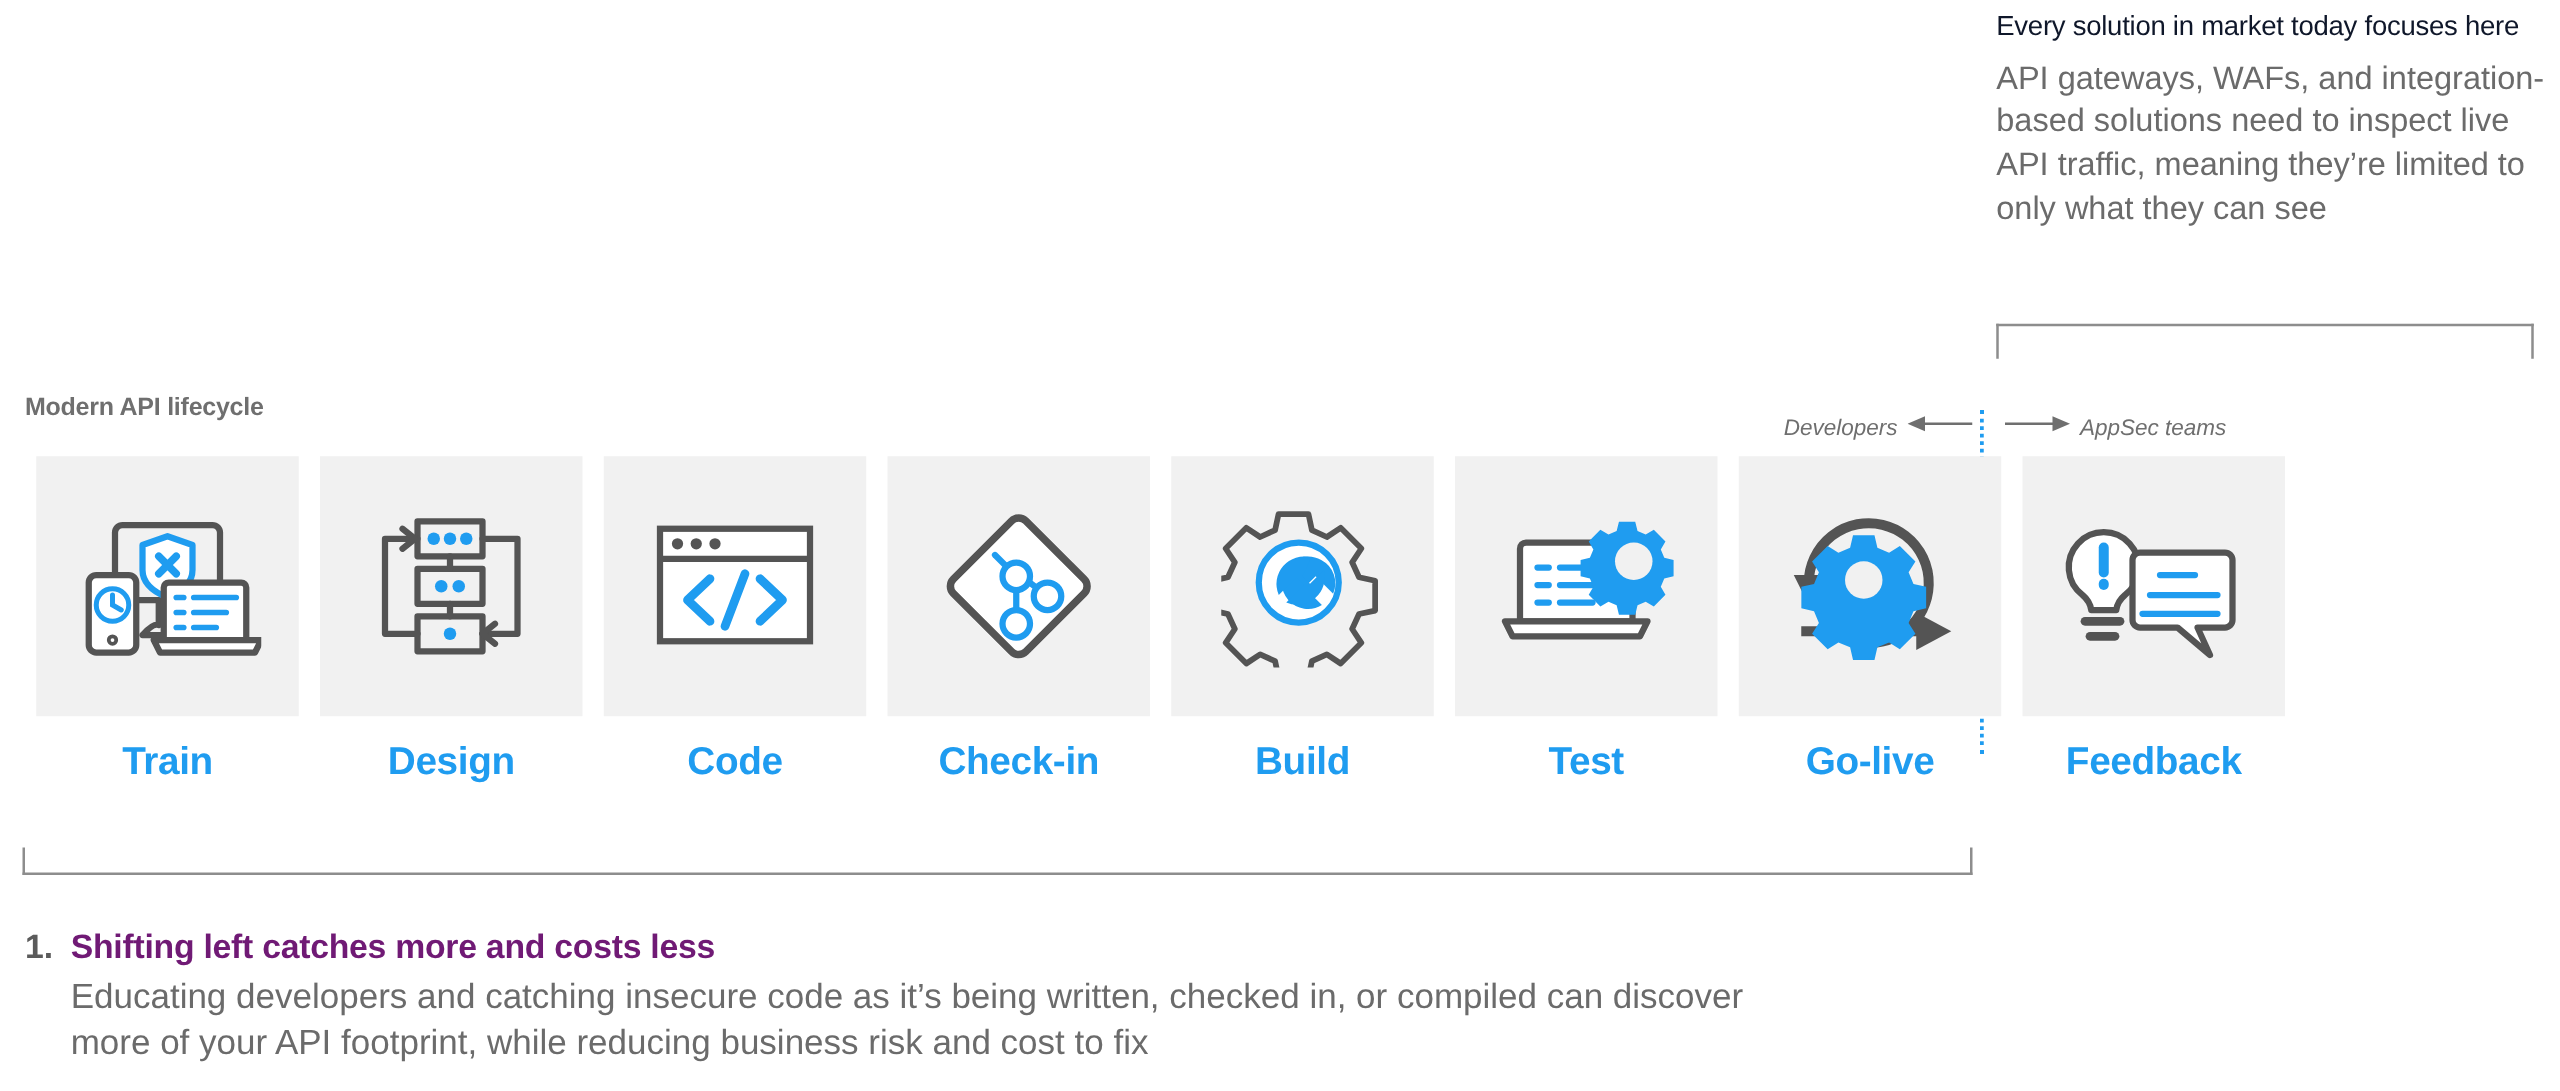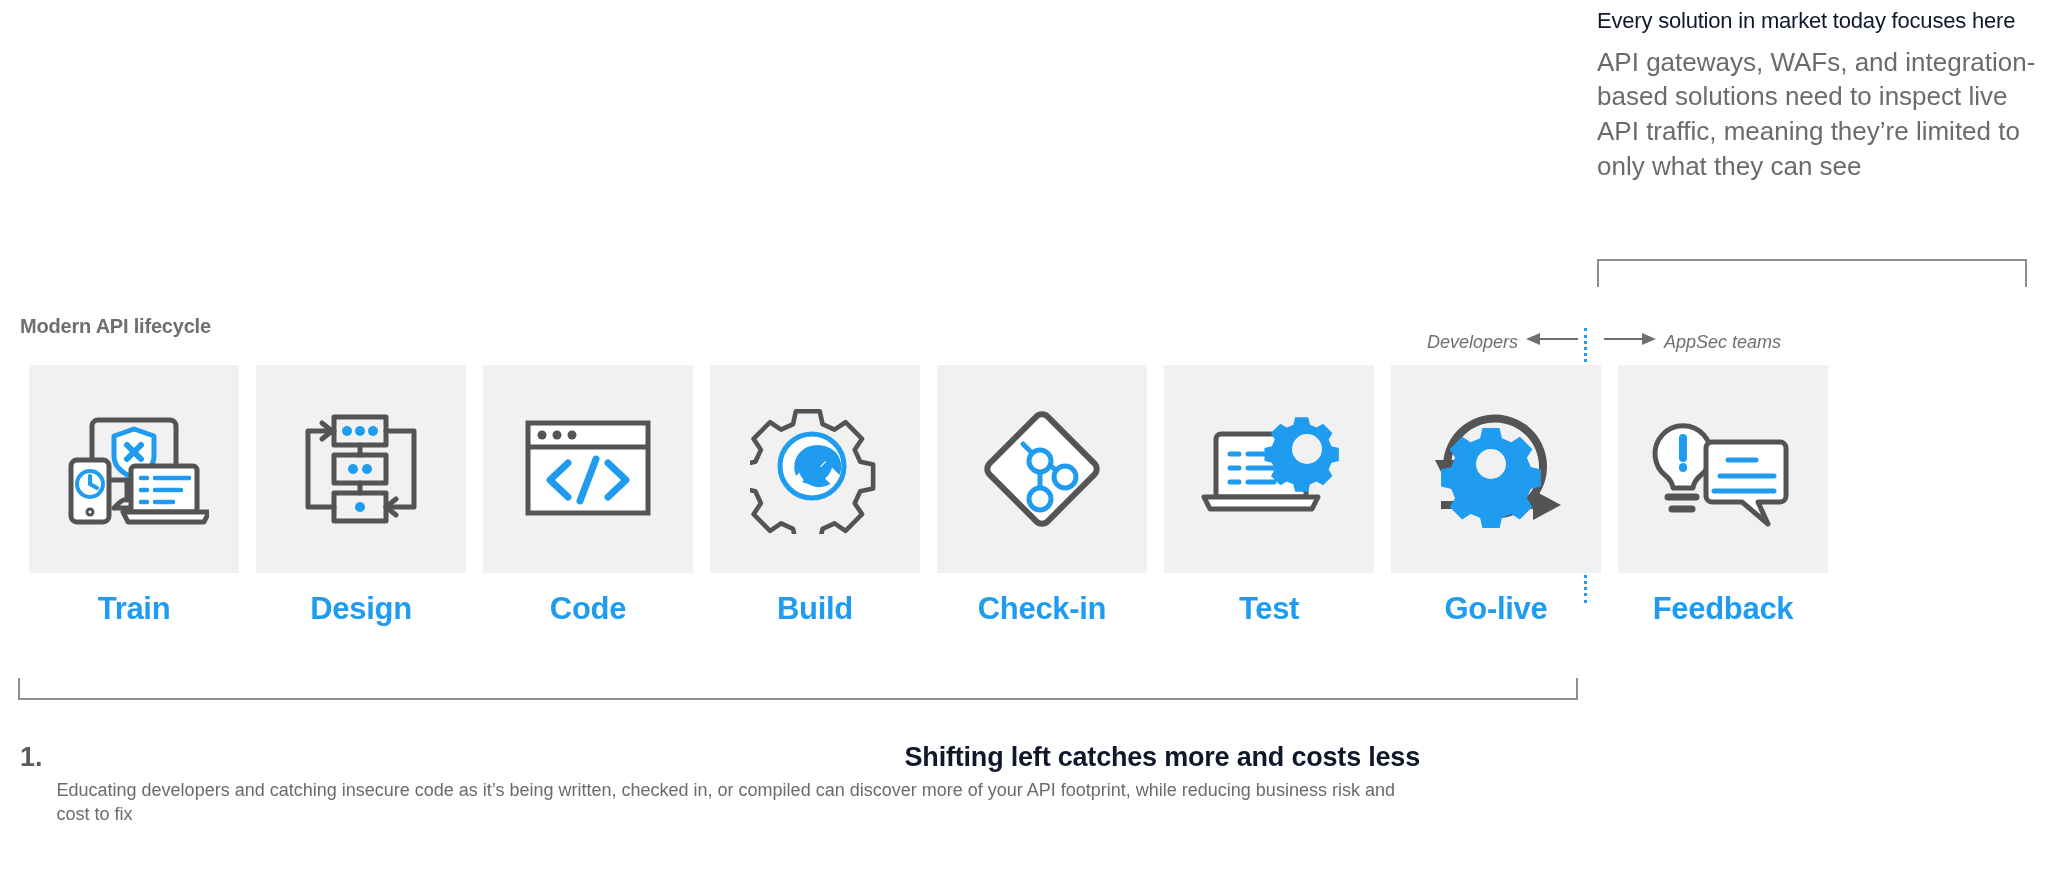--- a/index.html
+++ b/index.html
@@ -151,27 +151,26 @@
     gap: 14px;
   }
   #footnote .num {
     font-size: 27px;
     font-weight: bold;
     color: #5b5b5b;
   }
   #footnote .fn-title {
     font-size: 27px;
     font-weight: bold;
-    color: #0f172a;
+    color: #701a75;
     margin: 0 0 6px 0;
     letter-spacing: -0.2px;
-    text-align: right;
   }
   #footnote .fn-body {
-    font-size: 18px;
+    font-size: 28px;
     line-height: 1.32;
     color: #6b6b6b;
     margin: 0;
   }
 </style>
 </head>
 <body>
 
 <div id="callout">
   <div class="callout-title">Every solution in market today focuses here</div>
@@ -279,47 +278,47 @@
           <polyline points="90,54 108,71 90,88"></polyline>
         </g>
       </svg>
     </div>
     <div class="stage-label">Code</div>
   </div>
 
   <div class="stage">
     <div class="stage-card">
       <svg class="stage-icon" width="130" height="130" viewBox="0 0 130 130">
+        <rect x="24" y="24" width="82" height="82" rx="8" transform="rotate(45 65 65)" fill="#ffffff" stroke="#545454" stroke-width="6"></rect>
+        <g stroke="#1f9cf0" stroke-width="5" fill="none" stroke-linecap="round">
+          <line x1="46" y1="40" x2="57" y2="51"></line>
+          <line x1="63" y1="66" x2="63" y2="86"></line>
+          <line x1="71" y1="60" x2="79" y2="66"></line>
+        </g>
+        <g fill="#ffffff" stroke="#1f9cf0" stroke-width="5">
+          <circle cx="63" cy="57" r="11"></circle>
+          <circle cx="88" cy="73" r="11"></circle>
+          <circle cx="63" cy="95" r="11"></circle>
+        </g>
+      </svg>
+    </div>
+    <div class="stage-label">Check-in</div>
+  </div>
+
+  <div class="stage">
+    <div class="stage-card">
+      <svg class="stage-icon" width="130" height="130" viewBox="0 0 130 130">
         <path d="M52 10 h26 l3 14 l13 6 l12 -8 l18 18 l-8 12 l6 13 l14 3 v26 l-14 3 l-6 13 l8 12 l-18 18 l-12 -8 l-13 6 l-3 14 h-26 l-3 -14 l-13 -6 l-12 8 l-18 -18 l8 -12 l-6 -13 l-14 -3 v-26 l14 -3 l6 -13 l-8 -12 l18 -18 l12 8 l13 -6 z" transform="translate(-2,-2) scale(0.92)" fill="#f1f1f1" stroke="#545454" stroke-width="5" stroke-linejoin="round"></path>
         <circle cx="62" cy="62" r="32" fill="#ffffff" stroke="#1f9cf0" stroke-width="5"></circle>
         <path d="M80 44 a21 21 0 1 0 0.5 36 l-14 -14 l9 -9 l14 14 a21 21 0 0 0 -9.5 -27 z" fill="#1f9cf0"></path>
         <path d="M68 46 l-12 12 l10 10 l12 -12 z" fill="#ffffff" opacity="0"></path>
         <path d="M72 42 a22 22 0 0 0 -26 30 l14 -14 l6 6 l-14 14 a22 22 0 0 0 30 -26 l-11 11 l-6 -6 z" fill="#1f9cf0"></path>
       </svg>
     </div>
     <div class="stage-label">Build</div>
-  </div>
-
-  <div class="stage">
-    <div class="stage-card">
-      <svg class="stage-icon" width="130" height="130" viewBox="0 0 130 130">
-        <rect x="24" y="24" width="82" height="82" rx="8" transform="rotate(45 65 65)" fill="#ffffff" stroke="#545454" stroke-width="6"></rect>
-        <g stroke="#1f9cf0" stroke-width="5" fill="none" stroke-linecap="round">
-          <line x1="46" y1="40" x2="57" y2="51"></line>
-          <line x1="63" y1="66" x2="63" y2="86"></line>
-          <line x1="71" y1="60" x2="79" y2="66"></line>
-        </g>
-        <g fill="#ffffff" stroke="#1f9cf0" stroke-width="5">
-          <circle cx="63" cy="57" r="11"></circle>
-          <circle cx="88" cy="73" r="11"></circle>
-          <circle cx="63" cy="95" r="11"></circle>
-        </g>
-      </svg>
-    </div>
-    <div class="stage-label">Check-in</div>
   </div>
 
   <div class="stage">
     <div class="stage-card">
       <svg class="stage-icon" width="150" height="120" viewBox="0 0 150 120">
         <path d="M22 30 a5 5 0 0 1 5 -5 h80 a5 5 0 0 1 5 5 v58 h-90 z" fill="#ffffff" stroke="#545454" stroke-width="5" stroke-linejoin="round"></path>
         <path d="M10 88 h114 l-6 12 h-102 z" fill="#ffffff" stroke="#545454" stroke-width="5" stroke-linejoin="round"></path>
         <g stroke="#1f9cf0" stroke-width="5" stroke-linecap="round">
           <line x1="36" y1="45" x2="45" y2="45"></line>
           <line x1="54" y1="45" x2="96" y2="45"></line>

